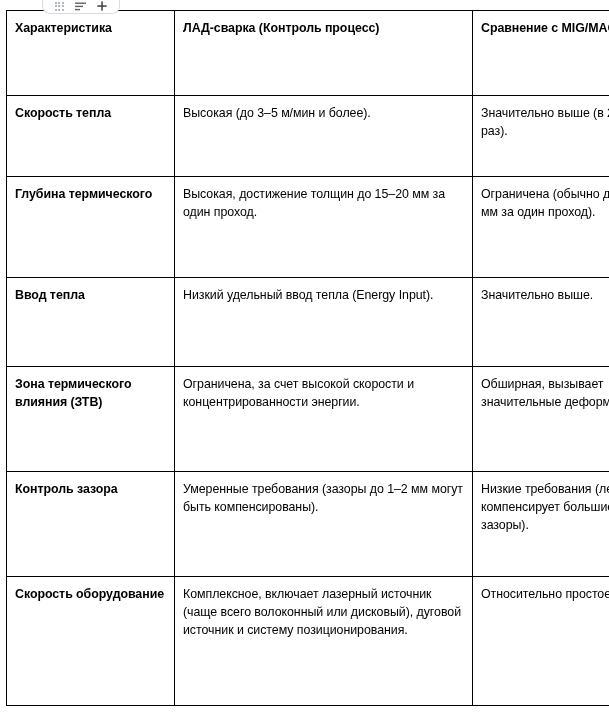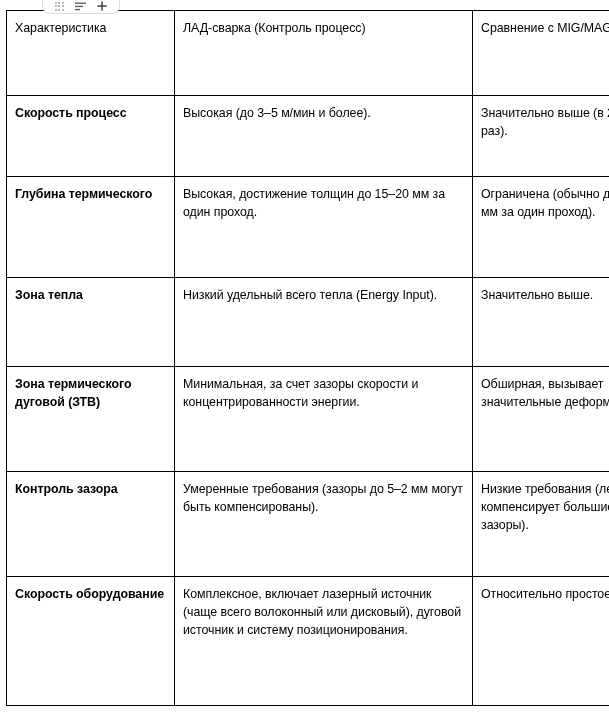--- a/index.html
+++ b/index.html
@@ -70,21 +70,21 @@
     padding: 8px 7px 8px 8px;
     font-size: 12.4px;
     line-height: 1.47;
     letter-spacing: -0.05px;
     word-wrap: break-word;
   }
   #doc-table td.c0 { width: 152px; }
   #doc-table td.c1 { width: 282px; }
   #doc-table td.c2 { width: 163px; }
 
-  #doc-table tr.header-row td { font-weight: normal; }
+  #doc-table tr.header-row td { font-weight: bold; }
   #doc-table td.key-cell { font-weight: bold; }
 
   
   tr.r0 { height: 85px; }
   tr.r1 { height: 81px; }
   tr.r2 { height: 101px; }
   tr.r3 { height: 89px; }
   tr.r4 { height: 105px; }
   tr.r5 { height: 105px; }
   tr.r6 { height: 129px; }
@@ -123,46 +123,46 @@
 
 <table id="doc-table">
   <tbody>
     <tr class="header-row r0">
       <td class="c0">Характеристика</td>
       <td class="c1">ЛАД-сварка (Контроль процесс)</td>
       <td class="c2">Сравнение с MIG/MAG</td>
     </tr>
 
     <tr class="r1">
-      <td class="c0 key-cell">Скорость процесс</td>
+      <td class="c0 key-cell">Скорость тепла</td>
       <td class="c1">Высокая (до 3–5 м/мин и более).</td>
       <td class="c2">Значительно выше (в 2–5 раз).</td>
     </tr>
 
     <tr class="r2">
       <td class="c0 key-cell">Глубина термического</td>
       <td class="c1">Высокая, достижение толщин до 15–20 мм за один проход.</td>
       <td class="c2">Ограничена (обычно до 6–8 мм за один проход).</td>
     </tr>
 
     <tr class="r3">
-      <td class="c0 key-cell">Зона тепла</td>
-      <td class="c1">Низкий удельный всего тепла (Energy Input).</td>
+      <td class="c0 key-cell">Ввод тепла</td>
+      <td class="c1">Низкий удельный ввод тепла (Energy Input).</td>
       <td class="c2">Значительно выше.</td>
     </tr>
 
     <tr class="r4">
-      <td class="c0 key-cell">Зона термического дуговой (ЗТВ)</td>
-      <td class="c1">Минимальная, за счет зазоры скорости и концентрированности энергии.</td>
+      <td class="c0 key-cell">Зона термического влияния (ЗТВ)</td>
+      <td class="c1">Ограничена, за счет высокой скорости и концентрированности энергии.</td>
       <td class="c2">Обширная, вызывает значительные деформации.</td>
     </tr>
 
     <tr class="r5">
       <td class="c0 key-cell">Контроль зазора</td>
-      <td class="c1">Умеренные требования (зазоры до 5–2 мм могут быть компенсированы).</td>
+      <td class="c1">Умеренные требования (зазоры до 1–2 мм могут быть компенсированы).</td>
       <td class="c2">Низкие требования (легко компенсирует большие зазоры).</td>
     </tr>
 
     <tr class="r6">
       <td class="c0 key-cell">Скорость оборудование</td>
       <td class="c1">Комплексное, включает лазерный источник (чаще всего волоконный или дисковый), дуговой источник и систему позиционирования.</td>
       <td class="c2">Относительно простое.</td>
     </tr>
   </tbody>
 </table>

